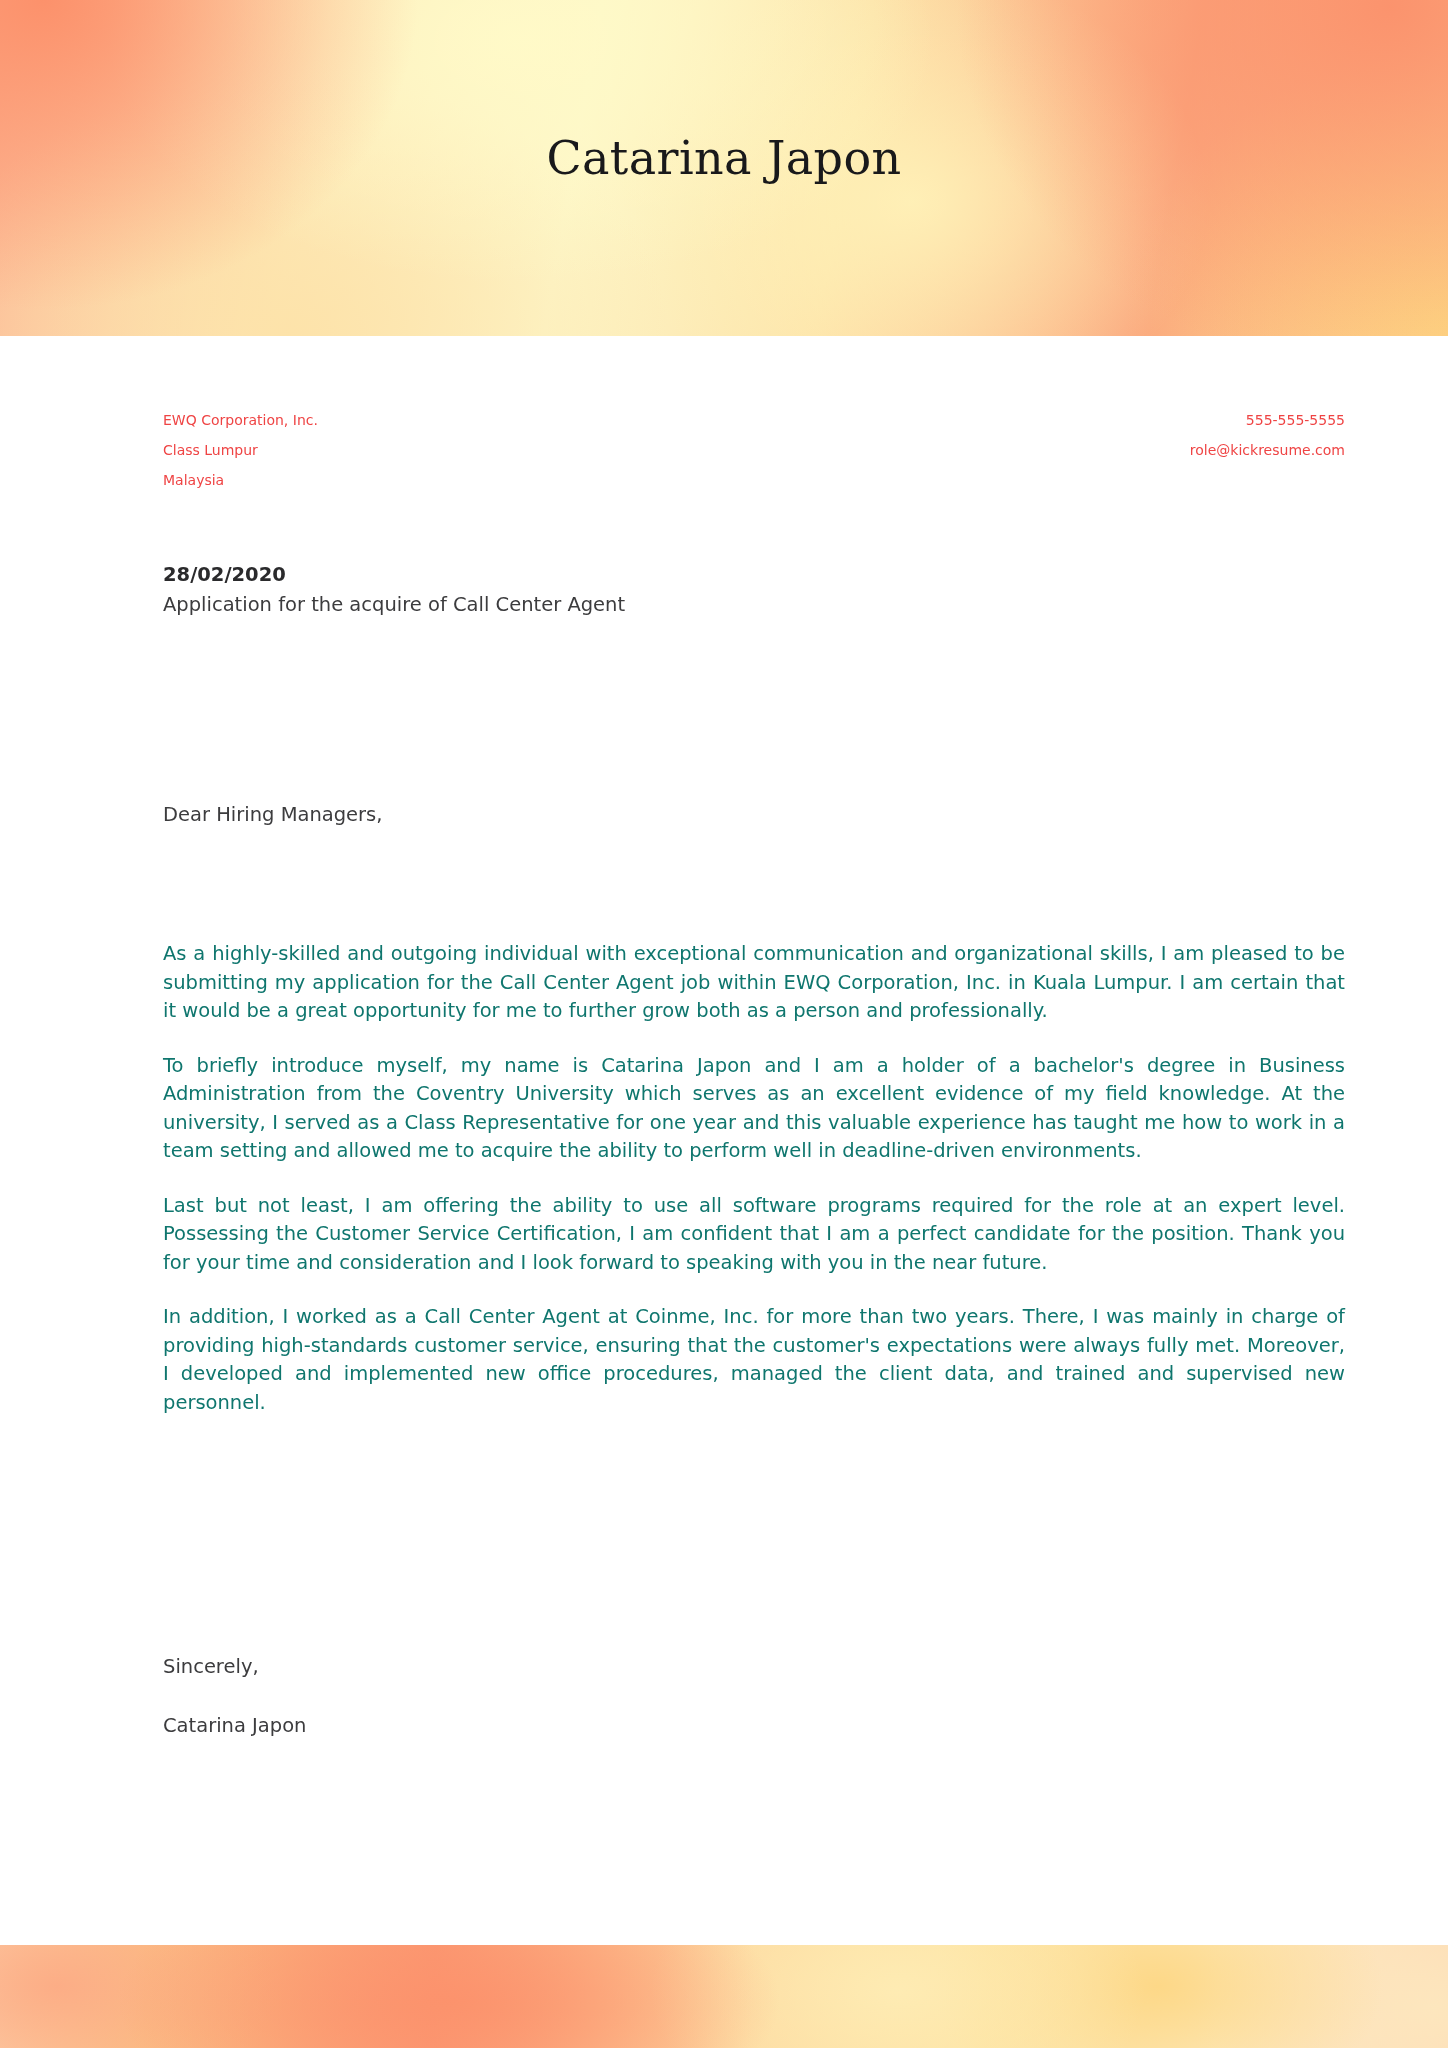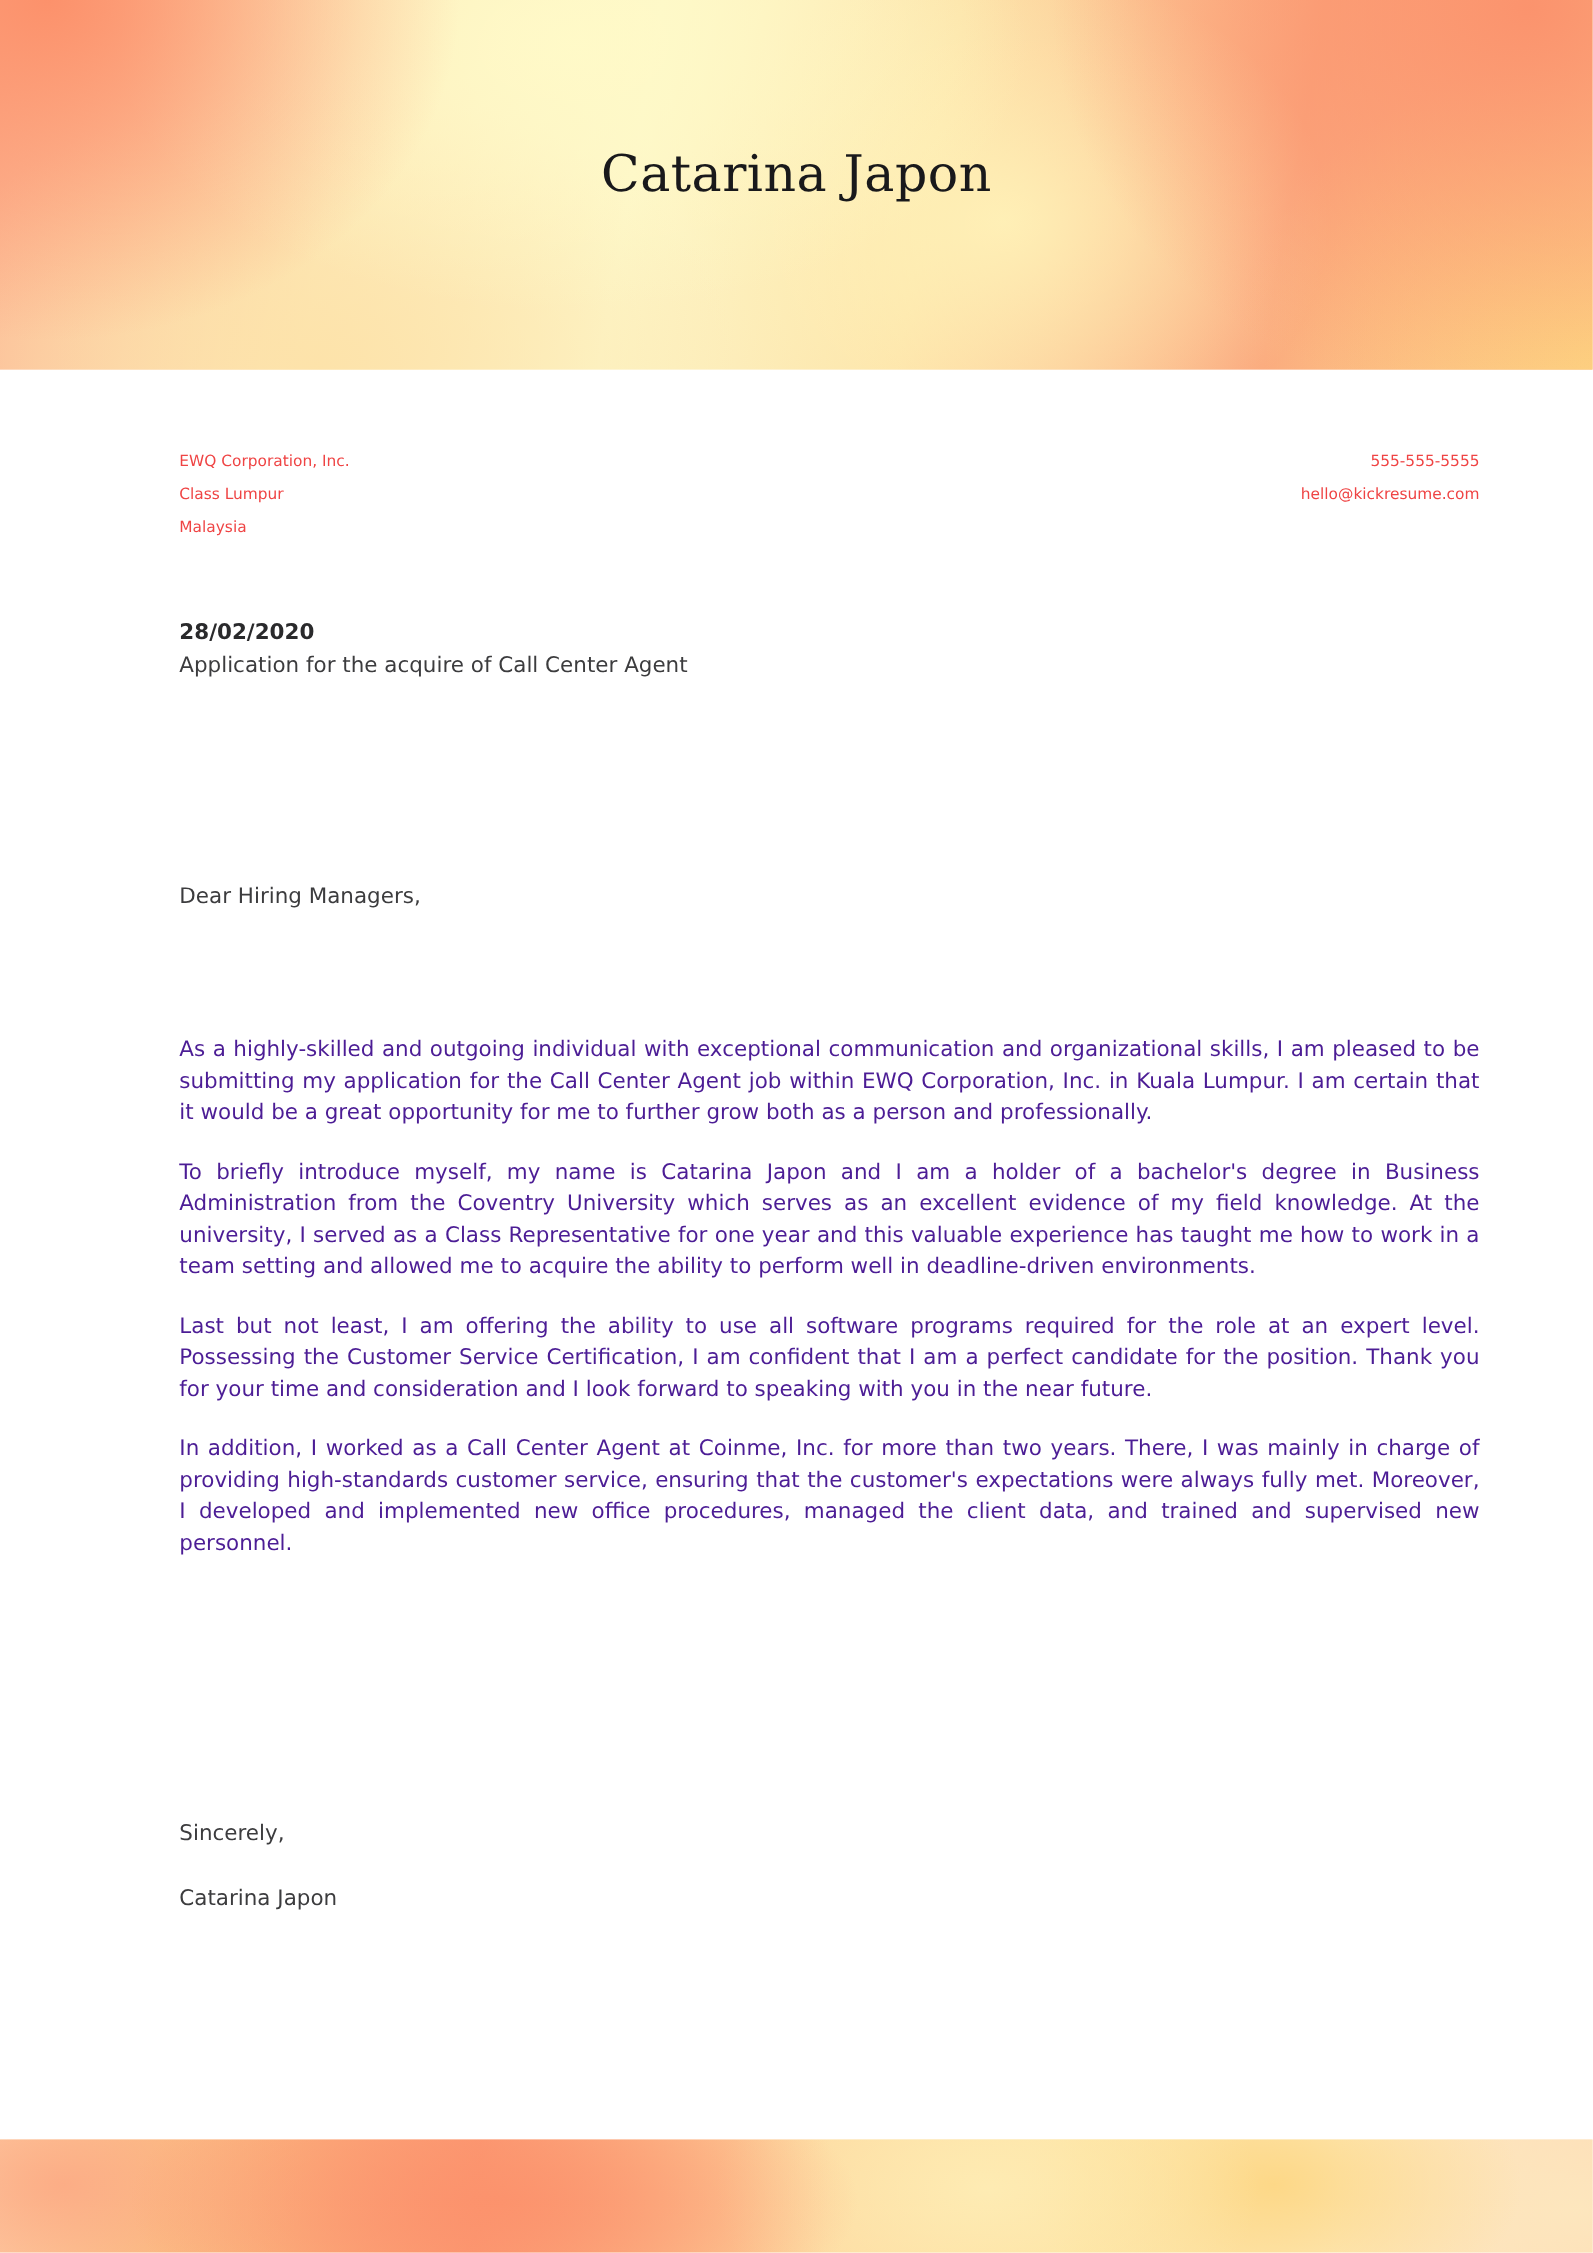--- a/index.html
+++ b/index.html
@@ -119,21 +119,21 @@
   .body-copy {
     position: absolute;
     top: 940px;
     left: 0;
     width: 1182px;
   }
   .body-copy p {
     margin: 0 0 26px 0;
     font-size: 19.5px;
     line-height: 28.5px;
-    color: #4c1d95;
+    color: #0f766e;
     text-align: justify;
     text-justify: inter-word;
     hyphens: none;
   }
   .body-copy p:last-child { margin-bottom: 0; }
 
   .closing {
     position: absolute;
     top: 1652px;
     left: 0;
@@ -156,21 +156,21 @@
   <div class="content">
 
     <div class="addr-row">
       <div class="addr-block">
         <div>EWQ Corporation, Inc.</div>
         <div>Class Lumpur</div>
         <div>Malaysia</div>
       </div>
       <div class="contact-block">
         <div>555-555-5555</div>
-        <div>hello@kickresume.com</div>
+        <div>role@kickresume.com</div>
       </div>
     </div>
 
     <div class="meta-block">
       <div class="meta-date">28/02/2020</div>
       <div>Application for the acquire of Call Center Agent</div>
     </div>
 
     <div class="salutation">Dear Hiring Managers,</div>
 

